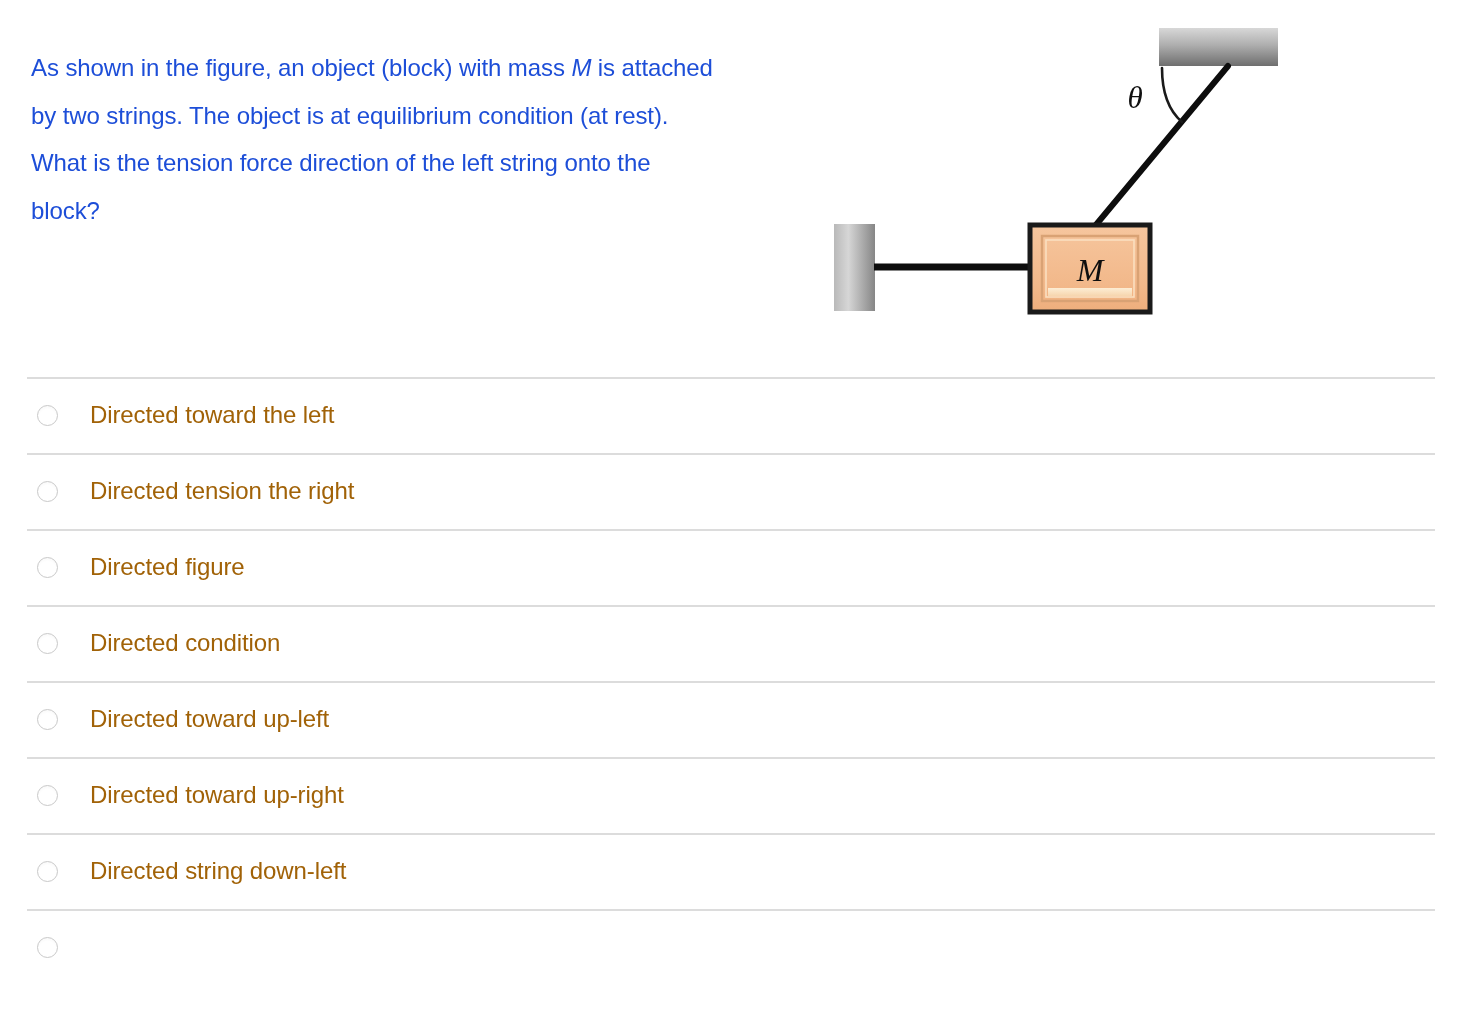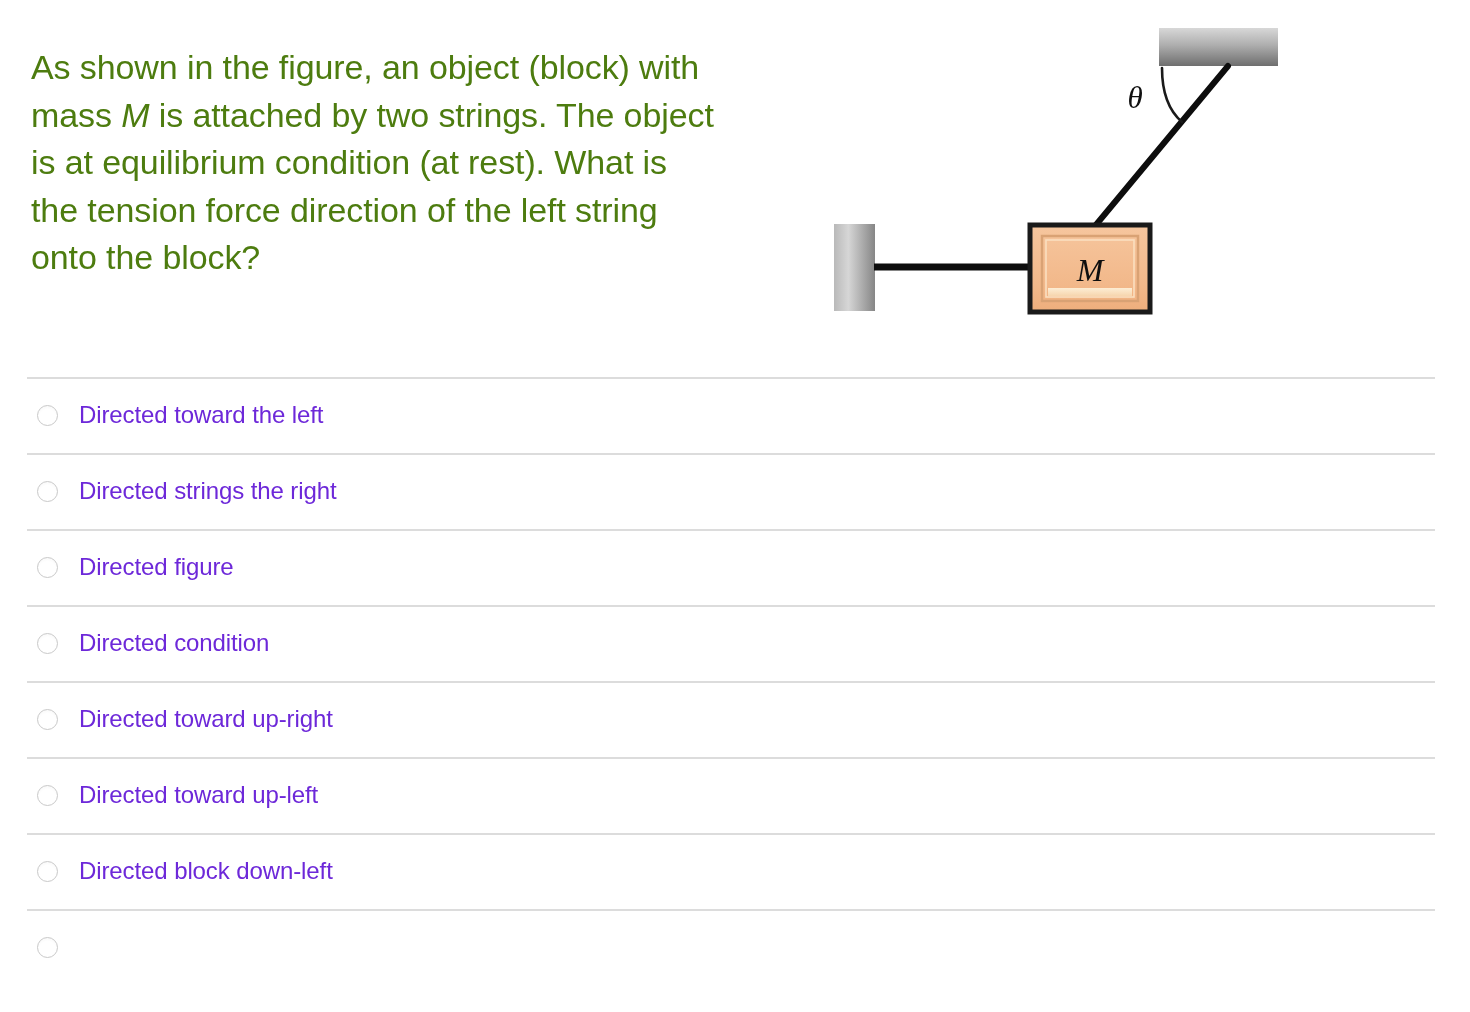--- a/index.html
+++ b/index.html
@@ -23,23 +23,23 @@
     top: 0;
     width: 1470px;
     height: 360px;
   }
 
   #question-text {
     position: absolute;
     left: 31px;
     top: 44px;
     width: 690px;
-    font-size: 34px;
+    font-size: 24px;
     line-height: 47.5px;
-    color: #4d7c0f;
+    color: #1d4ed8;
     letter-spacing: -0.1px;
   }
   #question-text .mvar {
     font-style: italic;
   }
 
   
   #figure {
     position: absolute;
     left: 790px;
@@ -78,23 +78,23 @@
     width: 21px;
     height: 21px;
     border-radius: 50%;
     border: 1px solid #c9c9c9;
     background: radial-gradient(circle at 50% 62%, #ffffff 55%, #f3f3f3 100%);
     box-sizing: border-box;
     margin-left: 37px;
     flex: 0 0 auto;
   }
   .answer-label {
-    margin-left: 21px;
+    margin-left: 32px;
     font-size: 24px;
-    color: #6d28d9;
+    color: #a16207;
     letter-spacing: -0.1px;
     line-height: 1;
   }
 </style>
 </head>
 <body>
 
 <div id="question-area">
 
   <div id="question-text">
@@ -155,45 +155,45 @@
 
 <div id="answers">
 
   <div class="answer-row">
     <span class="radio"></span>
     <span class="answer-label">Directed toward the left</span>
   </div>
 
   <div class="answer-row">
     <span class="radio"></span>
-    <span class="answer-label">Directed strings the right</span>
+    <span class="answer-label">Directed tension the right</span>
   </div>
 
   <div class="answer-row">
     <span class="radio"></span>
     <span class="answer-label">Directed figure</span>
   </div>
 
   <div class="answer-row">
     <span class="radio"></span>
     <span class="answer-label">Directed condition</span>
   </div>
 
   <div class="answer-row">
     <span class="radio"></span>
+    <span class="answer-label">Directed toward up-left</span>
+  </div>
+
+  <div class="answer-row">
+    <span class="radio"></span>
     <span class="answer-label">Directed toward up-right</span>
   </div>
 
   <div class="answer-row">
     <span class="radio"></span>
-    <span class="answer-label">Directed toward up-left</span>
-  </div>
-
-  <div class="answer-row">
-    <span class="radio"></span>
-    <span class="answer-label">Directed block down-left</span>
+    <span class="answer-label">Directed string down-left</span>
   </div>
 
   <div class="answer-row">
     <span class="radio"></span>
   </div>
 
 </div>
 
 </body></html>

